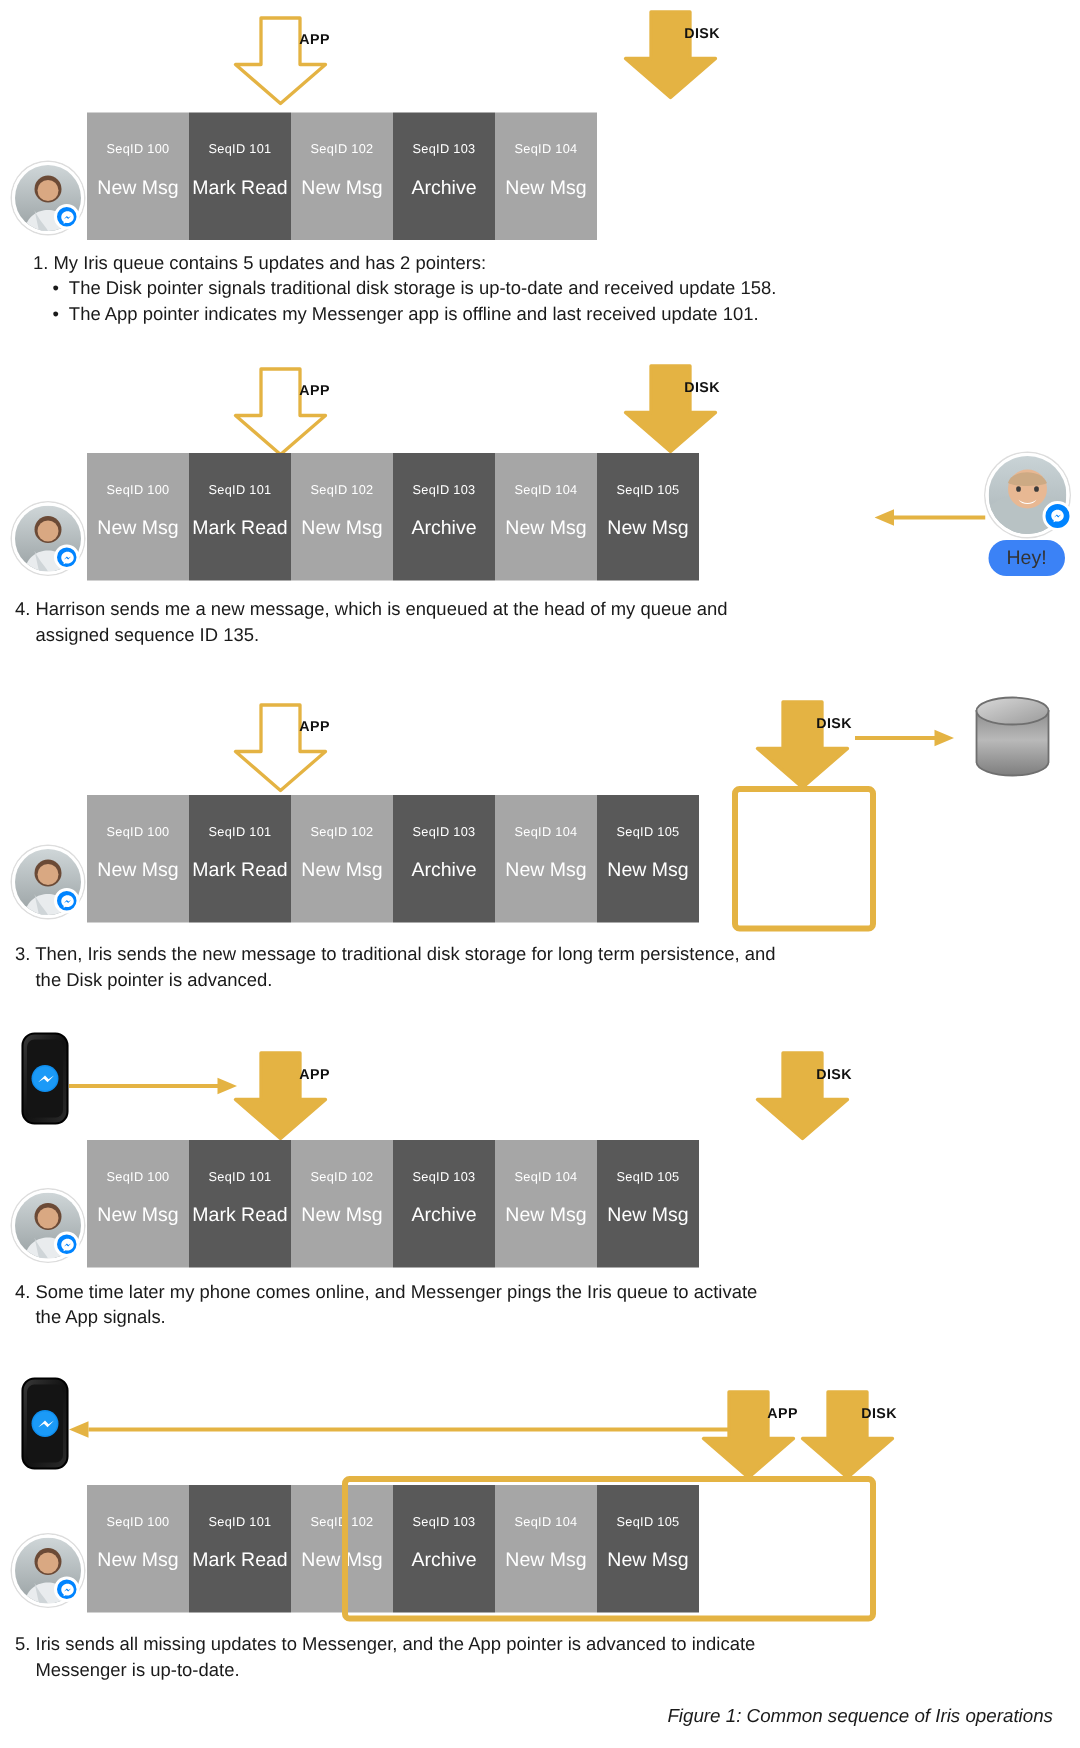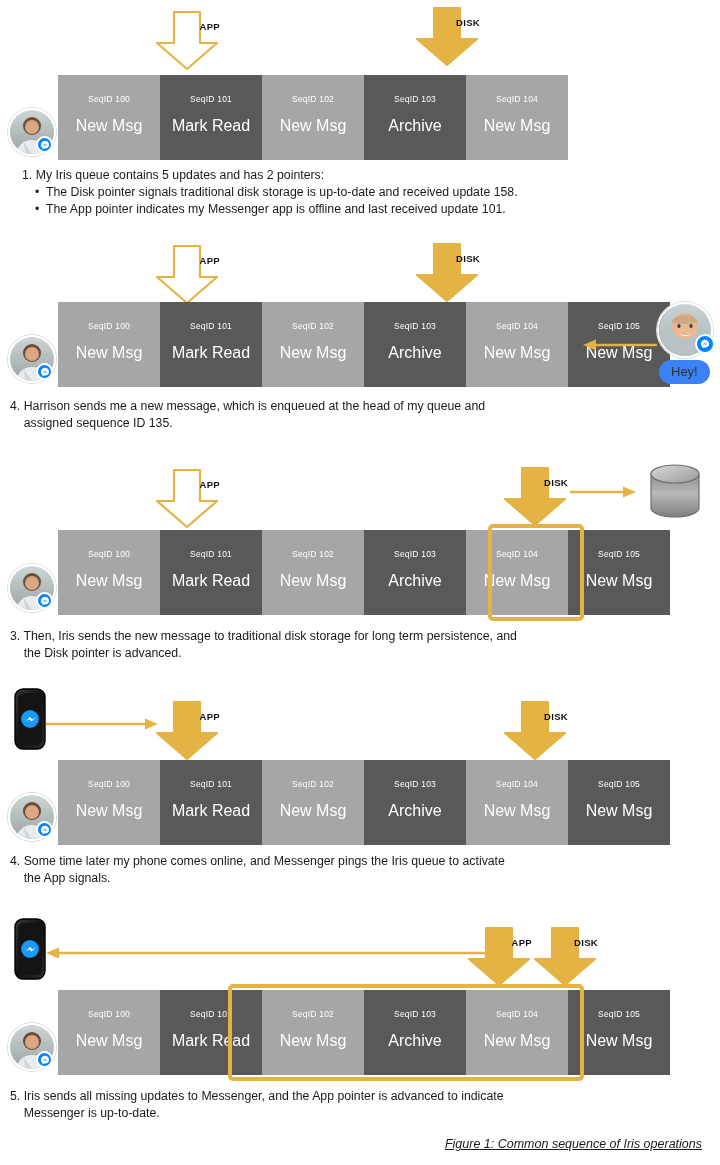--- a/index.html
+++ b/index.html
@@ -6,28 +6,28 @@
   body{
     width:720px;height:1165px;position:relative;overflow:hidden;
     font-family:"Liberation Sans","DejaVu Sans",sans-serif;
     color:#1a1a1a;
   }
   .step{position:absolute;left:0;width:720px;}
 
   
   .queue{position:absolute;display:flex;}
   .cell{
-    width:102px;box-sizing:border-box;
+    width:68px;box-sizing:border-box;
     display:flex;flex-direction:column;align-items:center;
     color:#ffffff;
   }
   .cell.light{background:#a6a6a6;}
   .cell.dark{background:#595959;}
   .cell .seq{font-size:8.5px;letter-spacing:.2px;margin-top:20px;line-height:1;}
-  .cell .op{font-size:16px;margin-top:14px;line-height:1;}
+  .cell .op{font-size:13px;margin-top:14px;line-height:1;}
 
   
   .hl{
     position:absolute;border:4px solid #e4b343;border-radius:5px;
     box-sizing:border-box;pointer-events:none;
   }
 
   
   .arrow{position:absolute;width:66px;height:62px;}
   .arrow svg{display:block;width:66px;height:62px;}
@@ -66,21 +66,20 @@
   
   .disk{position:absolute;width:54px;height:58px;}
 
   
   .desc{position:absolute;font-size:12.3px;line-height:17px;color:#1a1a1a;}
   .desc .ln{display:block;white-space:pre;}
   .desc .bullet{display:block;white-space:pre;padding-left:13px;}
   .caption{
     position:absolute;font-style:italic;font-size:12.5px;color:#1a1a1a;
     right:18px;
-    text-decoration:underline;
   }
 </style>
 </head>
 <body>
 
 <svg width="0" height="0" style="position:absolute" aria-hidden="true">
   <defs>
     <linearGradient id="diskBody" x1="0" y1="0" x2="0" y2="1">
       <stop offset="0%" stop-color="#8d8d8d"></stop>
       <stop offset="45%" stop-color="#b9b9b9"></stop>

